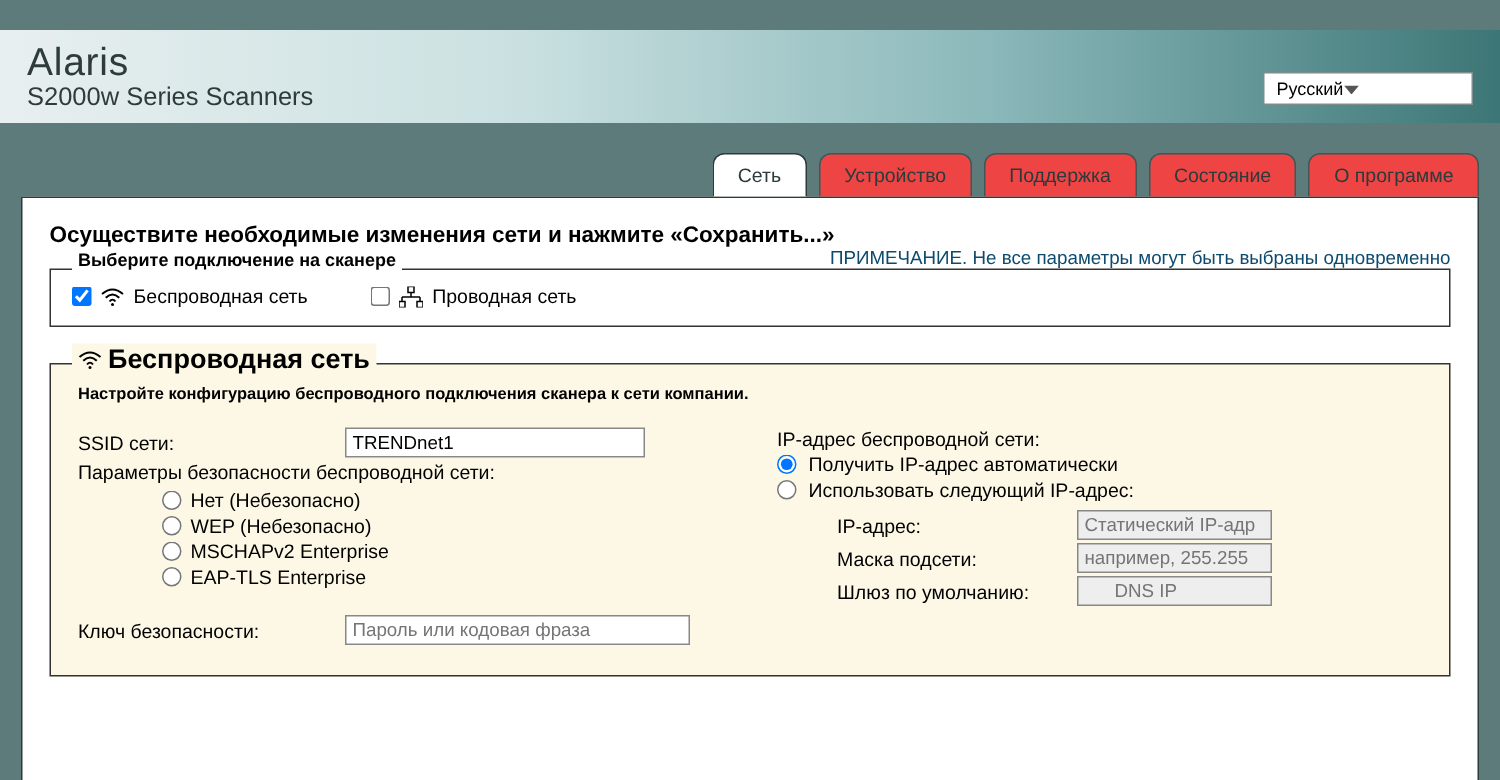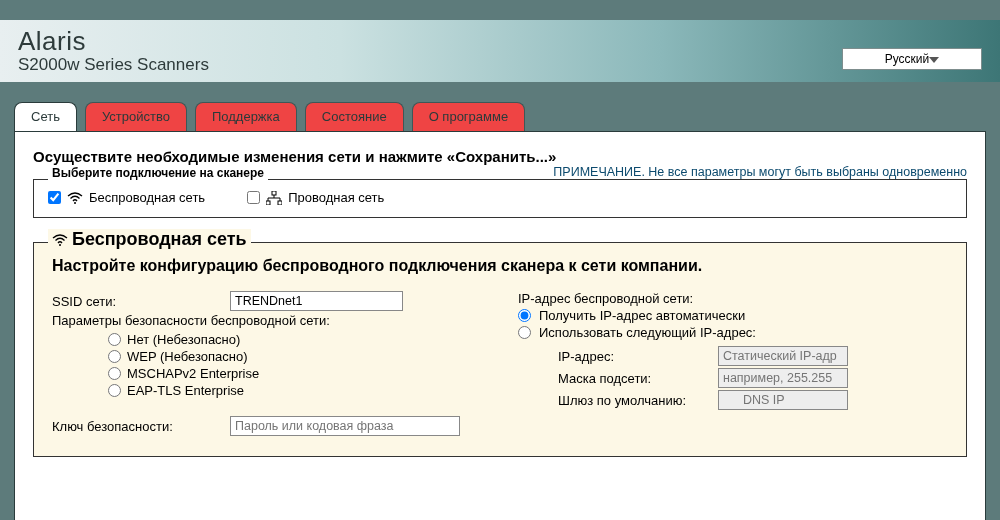--- a/index.html
+++ b/index.html
@@ -20,28 +20,29 @@
     margin-top: 20px;
   }
   .brand-1 { font-size: 26px; color: #2e3b3b; letter-spacing: 0.5px; }
   .brand-2 { font-size: 17px; color: #2e3b3b; margin-top: -2px; }
   .lang-select {
     position: absolute;
     top: 28px; right: 18px;
     width: 140px; height: 22px;
     background: #fff;
     border: 1px solid #7d8d8d;
-    display: flex; align-items: center; justify-content: center;
+    display: flex; align-items: center; justify-content: flex-start;
     padding: 0 8px;
     font-size: 12px;
   }
   .tabs {
     display: flex; gap: 8px;
     padding: 20px 14px 0 14px;
     background: #5d7b7b;
+    justify-content: flex-end;
   }
   .tab {
     background: #ef4444;
     border: 1px solid #3f5757;
     border-bottom: none;
     border-top-left-radius: 8px;
     border-top-right-radius: 8px;
     padding: 6px 16px 7px 16px;
     color: #2b3a3a;
     cursor: pointer;
@@ -117,21 +118,21 @@
     background: #fdf8e6;
     font-size: 18px;
     font-weight: bold;
     display: flex;
     align-items: center;
     gap: 4px;
     padding: 0 4px;
   }
   .sub-instruct {
     font-weight: bold;
-    font-size: 16px;
+    font-size: 11px;
     margin-bottom: 14px;
   }
   .cols { display: flex; gap: 36px; }
   .col { flex: 1; }
   .row { display:flex; align-items:center; gap:8px; margin:2px 0; }
   .lbl { display:inline-block; }
   input[type=text] {
     border: 1px solid #888;
     height: 20px;
     padding: 0 4px;
@@ -221,21 +222,21 @@
           </svg>
       </span>
       <span>Беспроводная сеть</span>
     </div>
     <div class="sub-instruct">Настройте конфигурацию беспроводного подключения сканера к сети компании.</div>
 
     <div class="cols">
       <div class="col">
         <div class="row">
           <span class="lbl" style="width:170px;">SSID сети:</span>
-          <input type="text" style="width: 173px;" value="TRENDnet1">
+          <input type="text" style="width: 200px;" value="TRENDnet1">
         </div>
         <div class="row">
           <span class="lbl">Параметры безопасности беспроводной сети:</span>
         </div>
         <div class="sec-opts">
           <label class="row">
               <input type="radio" name="sec" style="">
               <span>Нет (Небезопасно)</span>
             </label>
           <label class="row">

